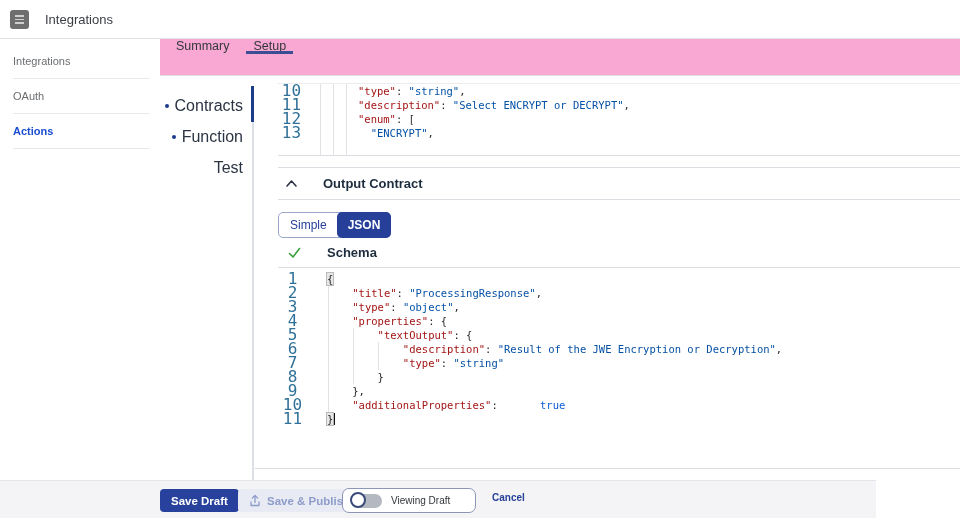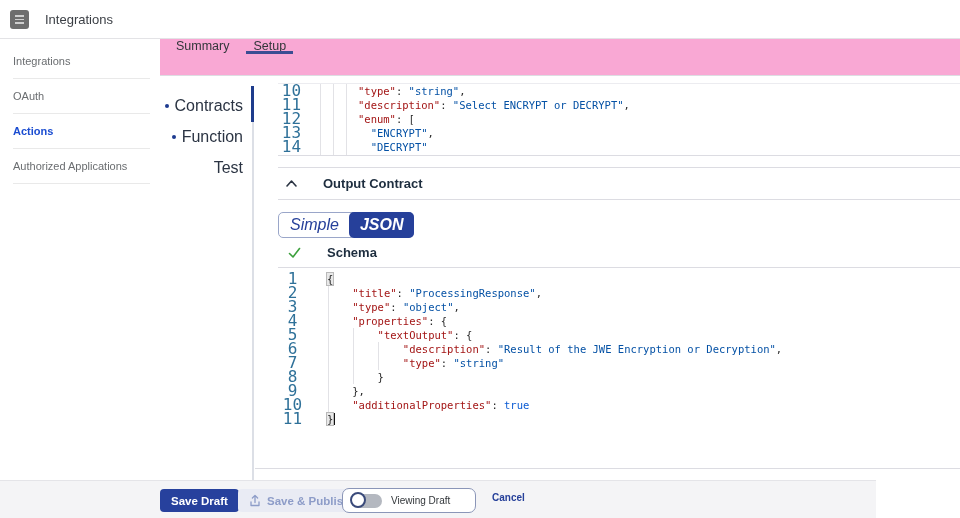--- a/index.html
+++ b/index.html
@@ -43,36 +43,36 @@
   .editor { position:absolute; left:278px; right:0; background:#fff; overflow:hidden; }
   .editor.e1 { top:83px; height:73px; border-top:1px solid #ececf0; border-bottom:1px solid #dcdce2; }
   .editor.e2 { top:272px; height:162px; }
   .code-row { display:flex; height:14px; line-height:14px;
               font-family:"DejaVu Sans Mono", monospace; font-size:10.5px; white-space:pre; }
   .gutter { flex:none; text-align:center; color:#2f7199; font-size:16px; }
   .e1 .gutter { width:27px; } .e2 .gutter { width:29px; }
   .code { white-space:pre; color:#2b2b2b; }
   .e1 .code { padding-left:53px; } .e2 .code { padding-left:20px; }
   .tok-k { color:#a31515; } .tok-s { color:#0451a5; }
-  .tok-p { color:#2b2b2b; } .tok-b { color:#0b5bd3; }
+  .tok-p { color:#2b2b2b; } .tok-b { color:#0b5bd3;margin-left:36px; }
   .tok-hl { color:#1f1f1f; background:#e8e8e8; outline:1px solid #b9b9b9; }
   .cursor { display:inline-block; width:1.5px; height:12px; background:#111;
             vertical-align:text-bottom; margin-left:0.5px; }
   .guide { position:absolute; width:1px; background:#e2e2e6; }
 
   
   .hr { position:absolute; right:0; height:1px; background:#dcdce2; }
   .section-head { position:absolute; left:285px; top:176px; display:flex;
                   align-items:center; gap:25px; cursor:pointer; }
   .section-head .title { font-size:13px; font-weight:bold; color:#1d2d3e; }
 
   .seg-group { position:absolute; left:278px; top:212px; height:26px; display:flex;
                border:1px solid #9aa6c9; border-radius:5px; background:#fff; }
-  .seg { display:flex; align-items:center; justify-content:center; font-size:16px;
-         padding:0 11px; color:#26409a; cursor:pointer; border-radius:5px;font-style:italic; }
+  .seg { display:flex; align-items:center; justify-content:center; font-size:12px;
+         padding:0 11px; color:#26409a; cursor:pointer; border-radius:5px; }
   .seg.active { background:#26409a; color:#fff; font-weight:bold; margin:-1px; }
 
   .schema-row { position:absolute; left:288px; top:245px; display:flex;
                 align-items:center; gap:26px; }
   .schema-row .title { font-size:13px; font-weight:bold; color:#1d2d3e; }
 
   
   .footer { position:absolute; left:0; top:480px; width:876px; height:38px;
             background:#f4f4f6; border-top:1px solid #e4e4e8; }
   .btn { position:absolute; top:8px; height:23px; display:flex; align-items:center;
@@ -99,21 +99,20 @@
       <i></i>
       <i></i>
     </div>
   <div class="app-title">Integrations</div>
 </div>
 
 <div class="sidebar">
   <div class="side-item">Integrations</div>
   <div class="side-item">OAuth</div>
   <div class="side-item active">Actions</div>
-  <div class="side-item">Authorized Applications</div>
 </div>
 
 <div class="tabstrip">
   <div class="tab">Summary</div>
   <div class="tab active">Setup</div>
 </div>
 
 <div class="subnav">
   <div class="subnav-item">
       <span class="dot"></span>
@@ -132,21 +131,20 @@
   </div>
 
 <div class="editor e1">
   <div class="guide" style="left:42px; top:0; height:71px;"></div>
   <div class="guide" style="left:55px; top:0; height:71px;"></div>
   <div class="guide" style="left:68px; top:0; height:71px;"></div>
 <div class="code-row"><span class="gutter">10</span><span class="code"><span class="tok-k">"type"</span><span class="tok-p">: </span><span class="tok-s">"string"</span><span class="tok-p">,</span></span></div>
     <div class="code-row"><span class="gutter">11</span><span class="code"><span class="tok-k">"description"</span><span class="tok-p">: </span><span class="tok-s">"Select ENCRYPT or DECRYPT"</span><span class="tok-p">,</span></span></div>
     <div class="code-row"><span class="gutter">12</span><span class="code"><span class="tok-k">"enum"</span><span class="tok-p">: [</span></span></div>
     <div class="code-row"><span class="gutter">13</span><span class="code"><span class="tok-p">  </span><span class="tok-s">"ENCRYPT"</span><span class="tok-p">,</span></span></div>
-    <div class="code-row"><span class="gutter">14</span><span class="code"><span class="tok-p">  </span><span class="tok-s">"DECRYPT"</span></span></div>
   </div>
 
 <div class="hr" style="left:278px; top:167px;"></div>
 <div class="section-head">
   <svg width="13" height="9" viewBox="0 0 13 9">
       <polyline points="2,7 6.5,2 11,7" fill="none" stroke="#2b3443" stroke-width="1.6" stroke-linecap="round" stroke-linejoin="round"></polyline>
     </svg>
   <span class="title">Output Contract</span>
 </div>
 <div class="hr" style="left:278px; top:199px;"></div>

